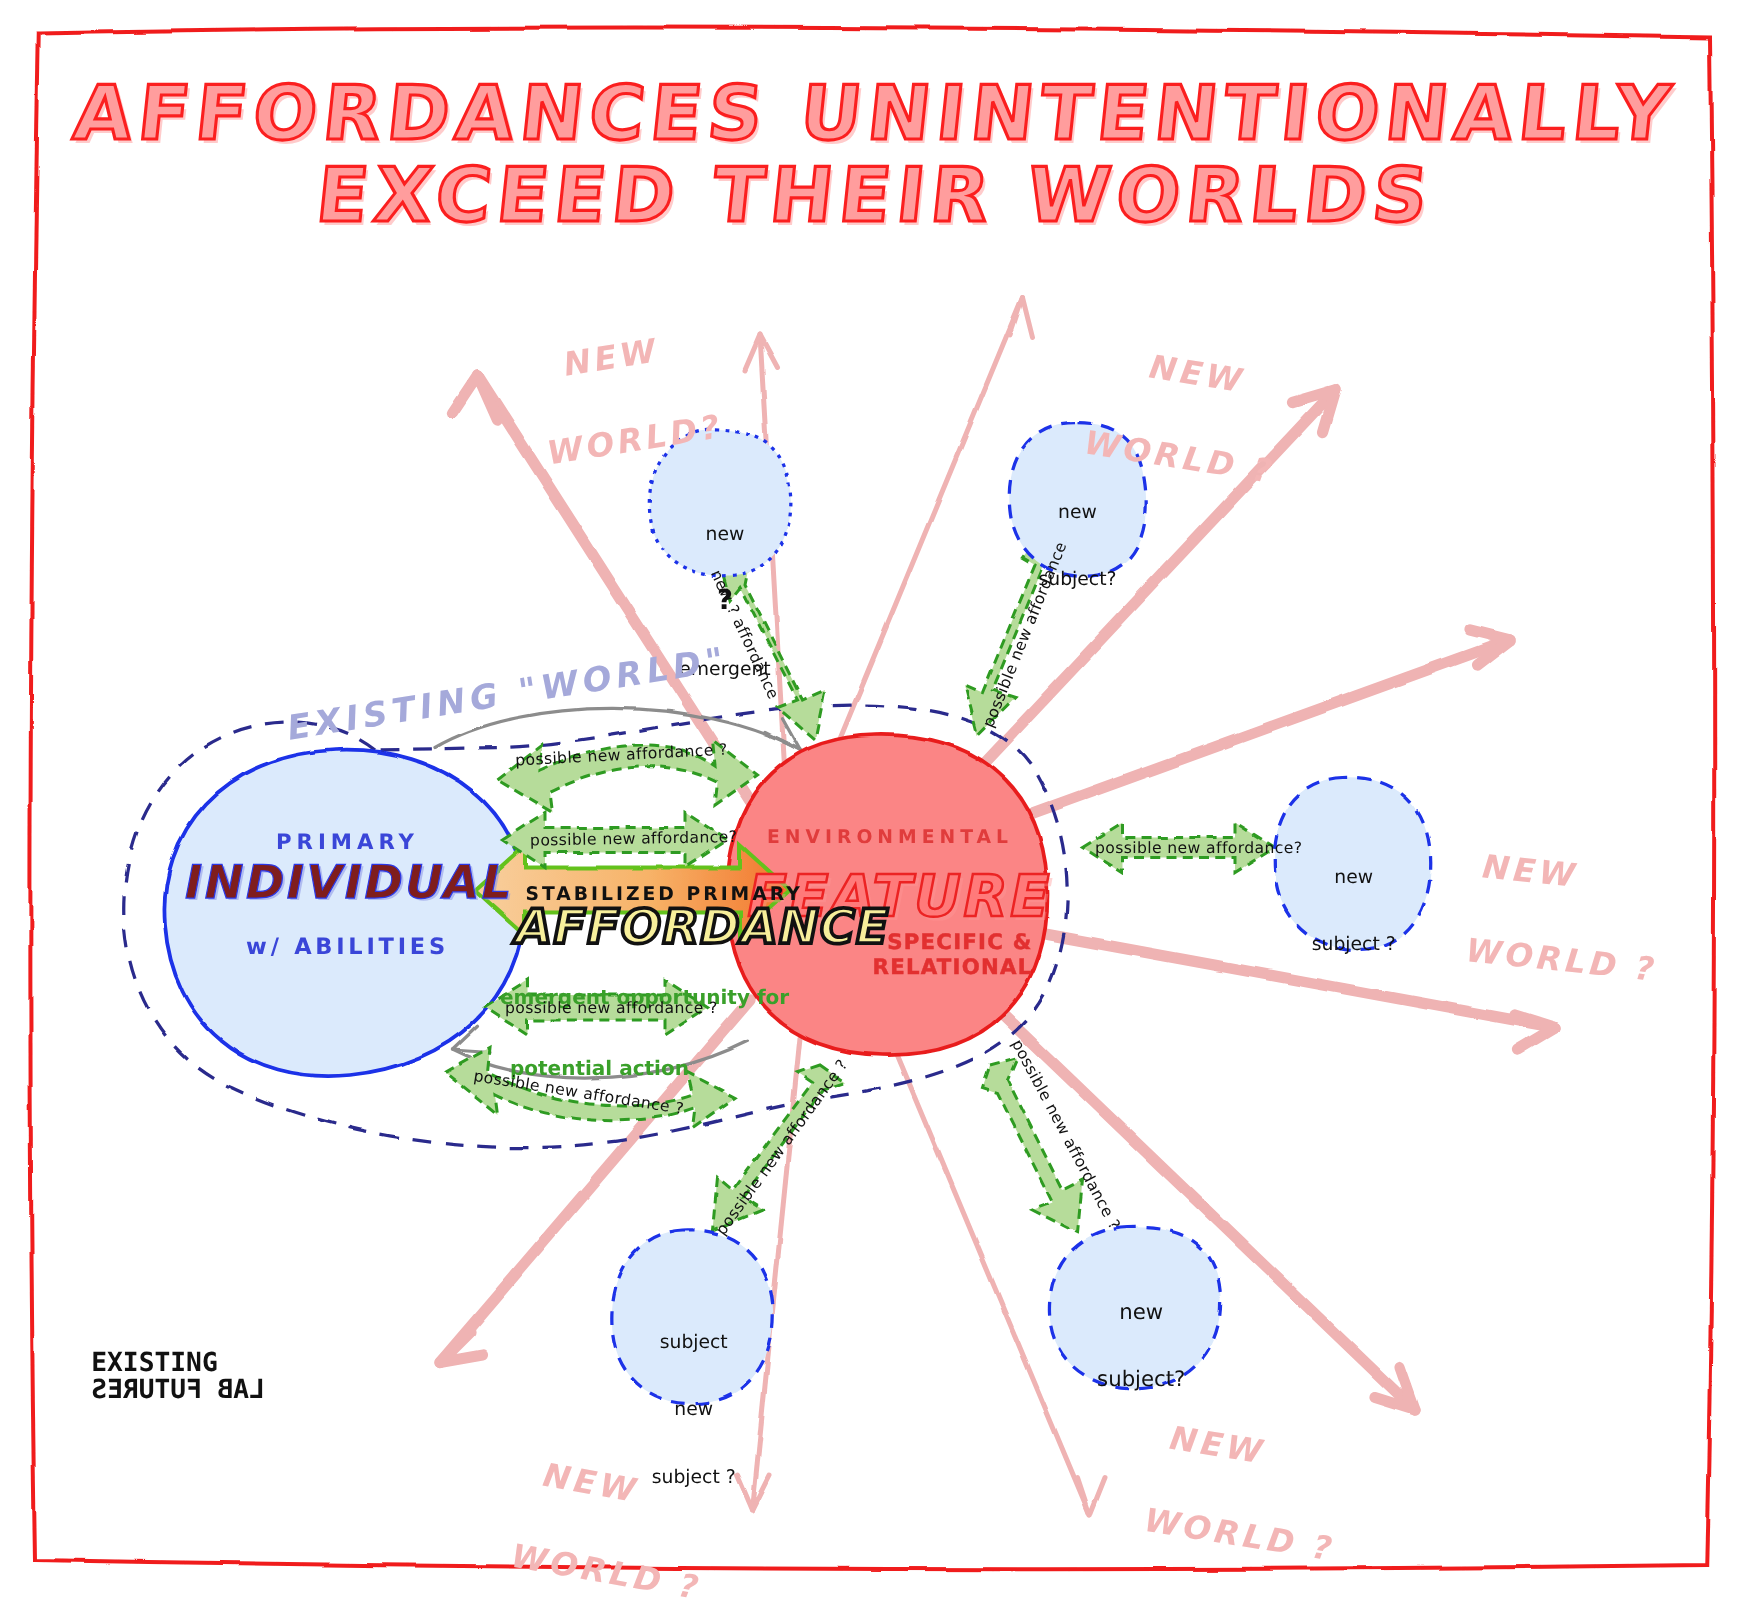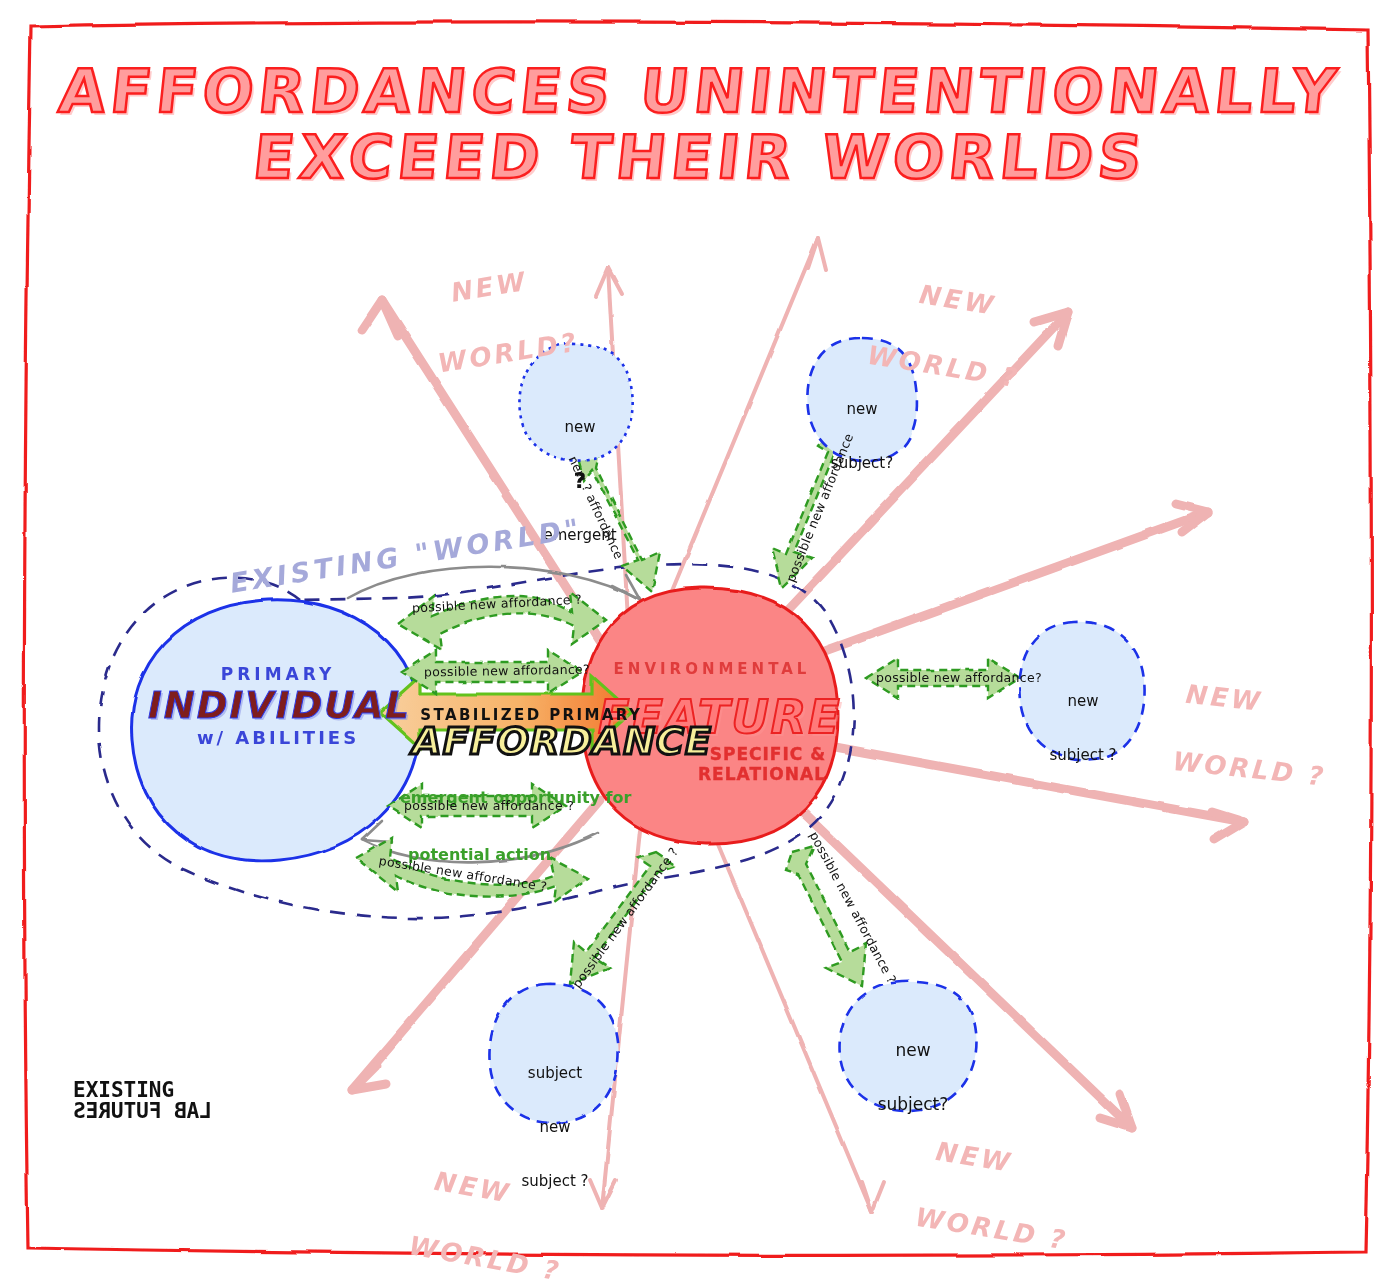--- a/index.html
+++ b/index.html
@@ -19,21 +19,21 @@
   .t1{font-size:60px;line-height:66px;}
   .t2{font-size:60px;line-height:66px;}
 
   
   .blob-label{position:absolute;text-align:center;pointer-events:none;}
 
   .lbl-embodied{font-size:17px;font-weight:700;letter-spacing:4px;color:#3a46d8;}
   .lbl-individual{font-size:37px;font-weight:700;letter-spacing:2px;color:#7f1d1d;
      -webkit-text-stroke:1px #2b38e8; text-shadow:2px 2px 0 rgba(140,150,230,.55);
      font-style:italic;}
-  .lbl-abilities{font-size:18px;font-weight:700;letter-spacing:3px;color:#3a46d8;}
+  .lbl-abilities{font-size:18px;font-weight:700;letter-spacing:3px;color:#3a46d8;margin-top:20px;}
 
   .lbl-environmental{font-size:15px;font-weight:700;letter-spacing:4px;color:#e03c3c;}
   .lbl-feature{font-size:46px;font-weight:700;letter-spacing:2px;color:#ff7a7a;
      -webkit-text-stroke:2px #ec2323;font-style:italic;
      text-shadow:3px 3px 0 rgba(255,150,150,.4);margin-top:12px;}
   .lbl-specific{font-size:17px;font-weight:700;letter-spacing:1px;color:#e23030;text-align:right;
      -webkit-text-stroke:.4px #e23030;}
 
   
   .lbl-stabilized{font-size:15px;font-weight:700;letter-spacing:2.4px;color:#111;}

